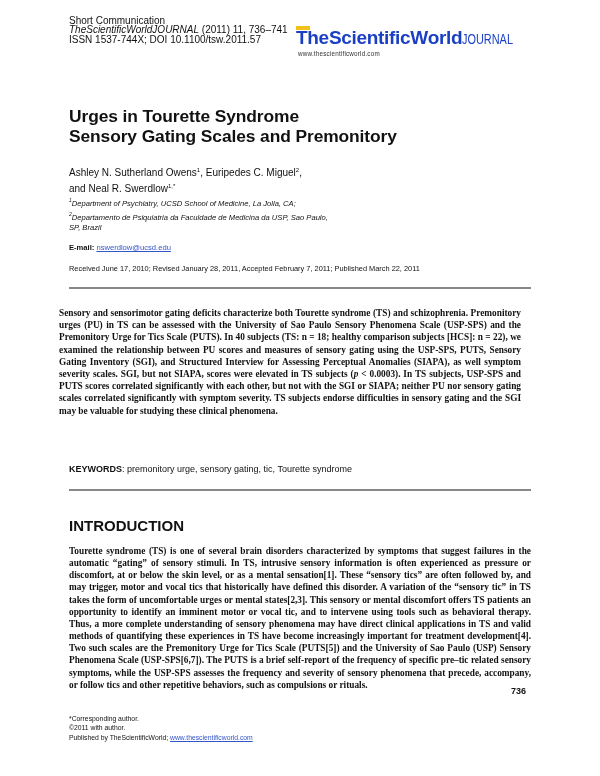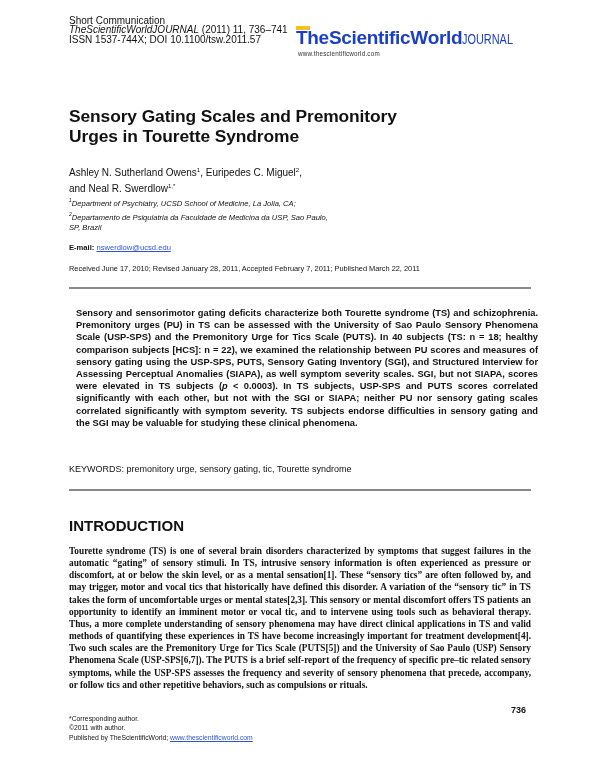--- a/index.html
+++ b/index.html
@@ -15,48 +15,48 @@
   .title { left: 69px; top: 106px; font-size: 17.4px; font-weight: bold; line-height: 20px; color: #111; letter-spacing: -0.1px; }
   .authors { left: 69px; top: 164px; font-size: 10px; line-height: 12.5px; color: #111; }
   .authors sup { font-size: 6px; }
   .affils { left: 69px; top: 195px; font-size: 7.6px; line-height: 10.5px; font-style: italic; color: #111; }
   .affils sup { font-size: 5px; }
   .email { left: 69px; top: 243px; font-size: 7.6px; color: #111; }
   .email b { font-weight: bold; margin-top: 36px; }
   .email a { color: #3355cc; text-decoration: underline; text-align: right; }
   .dates { left: 69px; top: 264px; font-size: 7.4px; color: #111; white-space: nowrap; }
   .rule { left: 69px; width: 462px; height: 1.5px; background: #888; }
-  .abstract { left: 76px; top: 307px; width: 462px; font-size: 9.3px; font-weight: bold; line-height: 12.2px; text-align: justify; color: #111; }
+  .abstract { left: 59px; top: 307px; width: 462px; font-size: 9.3px; font-weight: bold; line-height: 12.2px; text-align: justify; color: #111; font-family: Liberation Serif, serif; }
   .keywords { left: 69px; top: 464px; font-size: 9px; color: #111; }
-  .keywords b { font-weight: normal; }
+  .keywords b { font-weight: bold; }
   .intro-h { left: 69px; top: 517px; font-size: 15px; font-weight: bold; color: #111; }
   .intro-p { left: 69px; top: 545px; width: 462px; font-family: "Liberation Serif", serif; font-size: 9.3px; line-height: 12.15px; text-align: justify; color: #111; font-weight: bold; }
   .foot { left: 69px; top: 714px; font-size: 6.8px; line-height: 9.3px; color: #111; }
   .foot a { color: #3355cc; text-decoration: underline; }
-  .pagenum { left: 511px; top: 705px; font-size: 9px; font-weight: bold; color: #111; text-align: right; }
+  .pagenum { left: 511px; top: 686px; font-size: 9px; font-weight: bold; color: #111; text-align: right; }
 </style>
 </head>
 <body>
 
 <div class="abs hdr-left">
   <div>Short Communication</div>
   <div><span class="journal">TheScientificWorldJOURNAL</span><span> (2011) 11, 736–741</span></div>
   <div>ISSN 1537-744X; DOI 10.1100/tsw.2011.57</div>
 </div>
 
 <div class="abs logo">
   <div class="logo-main">
     <span class="logo-bar"></span><span>TheScientificWorld</span><span class="j">JOURNAL</span>
   </div>
   <div class="logo-url">www.thescientificworld.com</div>
 </div>
 
 <div class="abs title">
+  <div>Urges in Tourette Syndrome</div>
   <div>Sensory Gating Scales and Premonitory</div>
-  <div>Urges in Tourette Syndrome</div>
 </div>
 
 <div class="abs authors">
   <div>
     <span>Ashley N. Sutherland Owens</span><sup>1</sup><span>, </span><span>Euripedes C. Miguel</span><sup>2</sup><span>,</span>
   </div>
   <div>
     <span>and </span><span>Neal R. Swerdlow</span><sup>1,*</sup>
   </div>
 </div>

